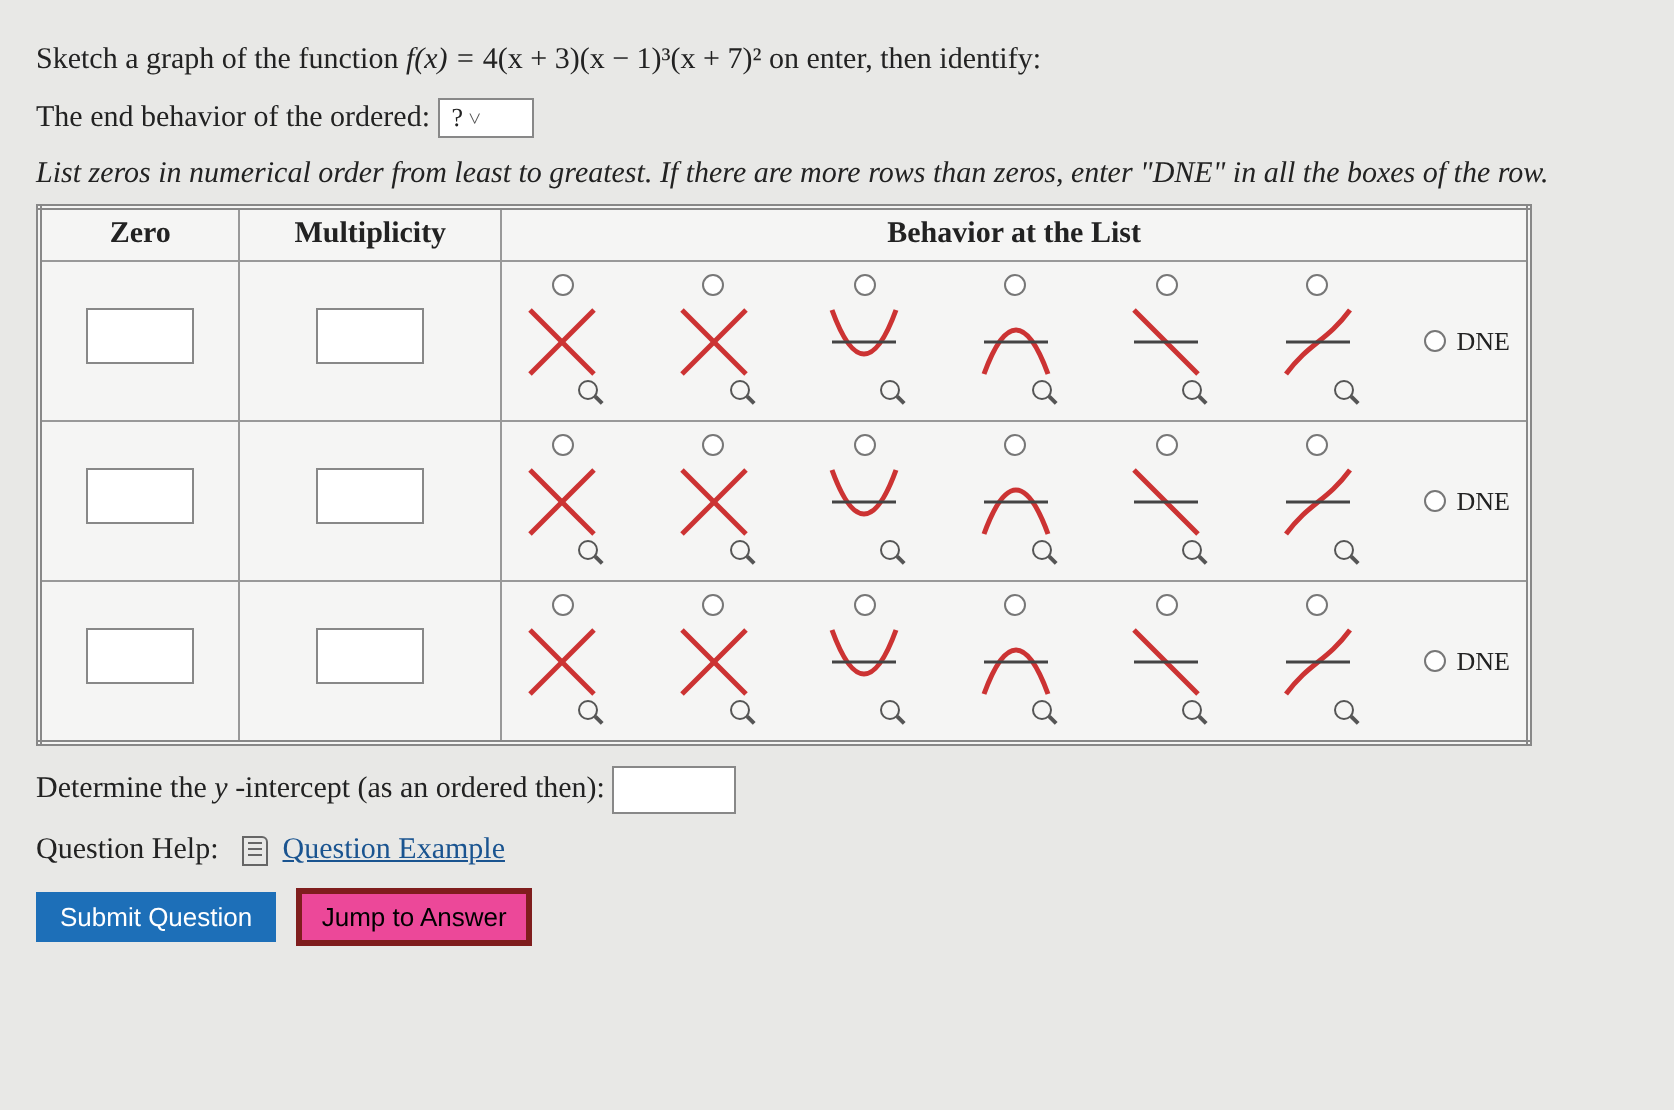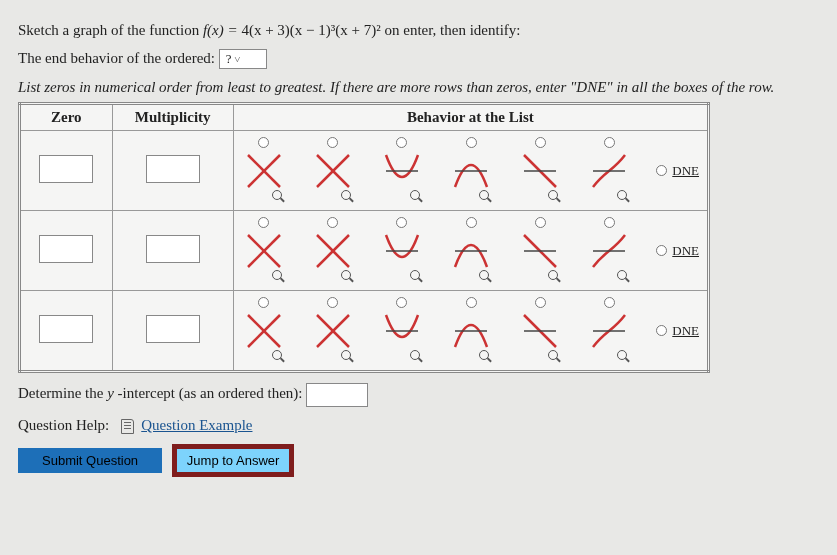--- a/index.html
+++ b/index.html
@@ -19,21 +19,21 @@
     background: #fff;
     padding: 1px 6px;
     font-size: 13px;
     min-width: 34px;
   }
   .select-box::after { content: "   ˅"; color:#555; font-size:11px; }
   .instructions { font-style: italic; margin: 10px 0 6px 0; }
   table.zeros {
     border-collapse: collapse;
     border: 3px double #888;
-    width: 692px;
+    width: 748px;
     background: #f5f5f4;
   }
   table.zeros th, table.zeros td {
     border: 1px solid #999;
     padding: 4px 6px;
     text-align: center;
     vertical-align: middle;
   }
   table.zeros th {
     font-weight: bold;
@@ -82,21 +82,21 @@
     left:0; top:0;
   }
   .magnifier::after {
     content:"";
     position:absolute;
     width:5px; height:1.5px;
     background:#555;
     left:8px; top:9px;
     transform:rotate(45deg);
   }
-  .dne-label { font-size:13px; white-space:nowrap; margin-left:4px;text-decoration:underline;}
+  .dne-label { font-size:13px; white-space:nowrap; margin-left:4px;}
   .yint-input {
     display:inline-block;
     width:60px; height:22px;
     border:1px solid #888;
     background:#fff;
     vertical-align:middle;
   }
   .help-link { color:#1a5490; text-decoration:underline; }
   .doc-icon {
     display:inline-block;
@@ -110,29 +110,29 @@
   .doc-icon::before {
     content:"";
     position:absolute;
     left:2px; top:2px; right:2px;
     border-top:1px solid #666;
     box-shadow:0 3px 0 #666, 0 6px 0 #666;
     height:0;
   }
   .btn-submit {
     background:#1d6fb8;
-    color:#000000;
+    color:#ffffff;
     border:none;
-    padding:5px 24px;
+    padding:5px 12px;
     font-size:13px;
     font-family:Arial,sans-serif;
   }
   .btn-jump {
-    background:#7dd3fc;
-    border:5px solid #7f1d1d;
+    background:#ec4899;
+    border:3px solid #7f1d1d;
     padding:4px 10px;
     font-size:13px;
     font-family:Arial,sans-serif;
     margin-left:6px;
   }
   .row { margin: 10px 0; }
 </style>
 </head>
 <body>
 

